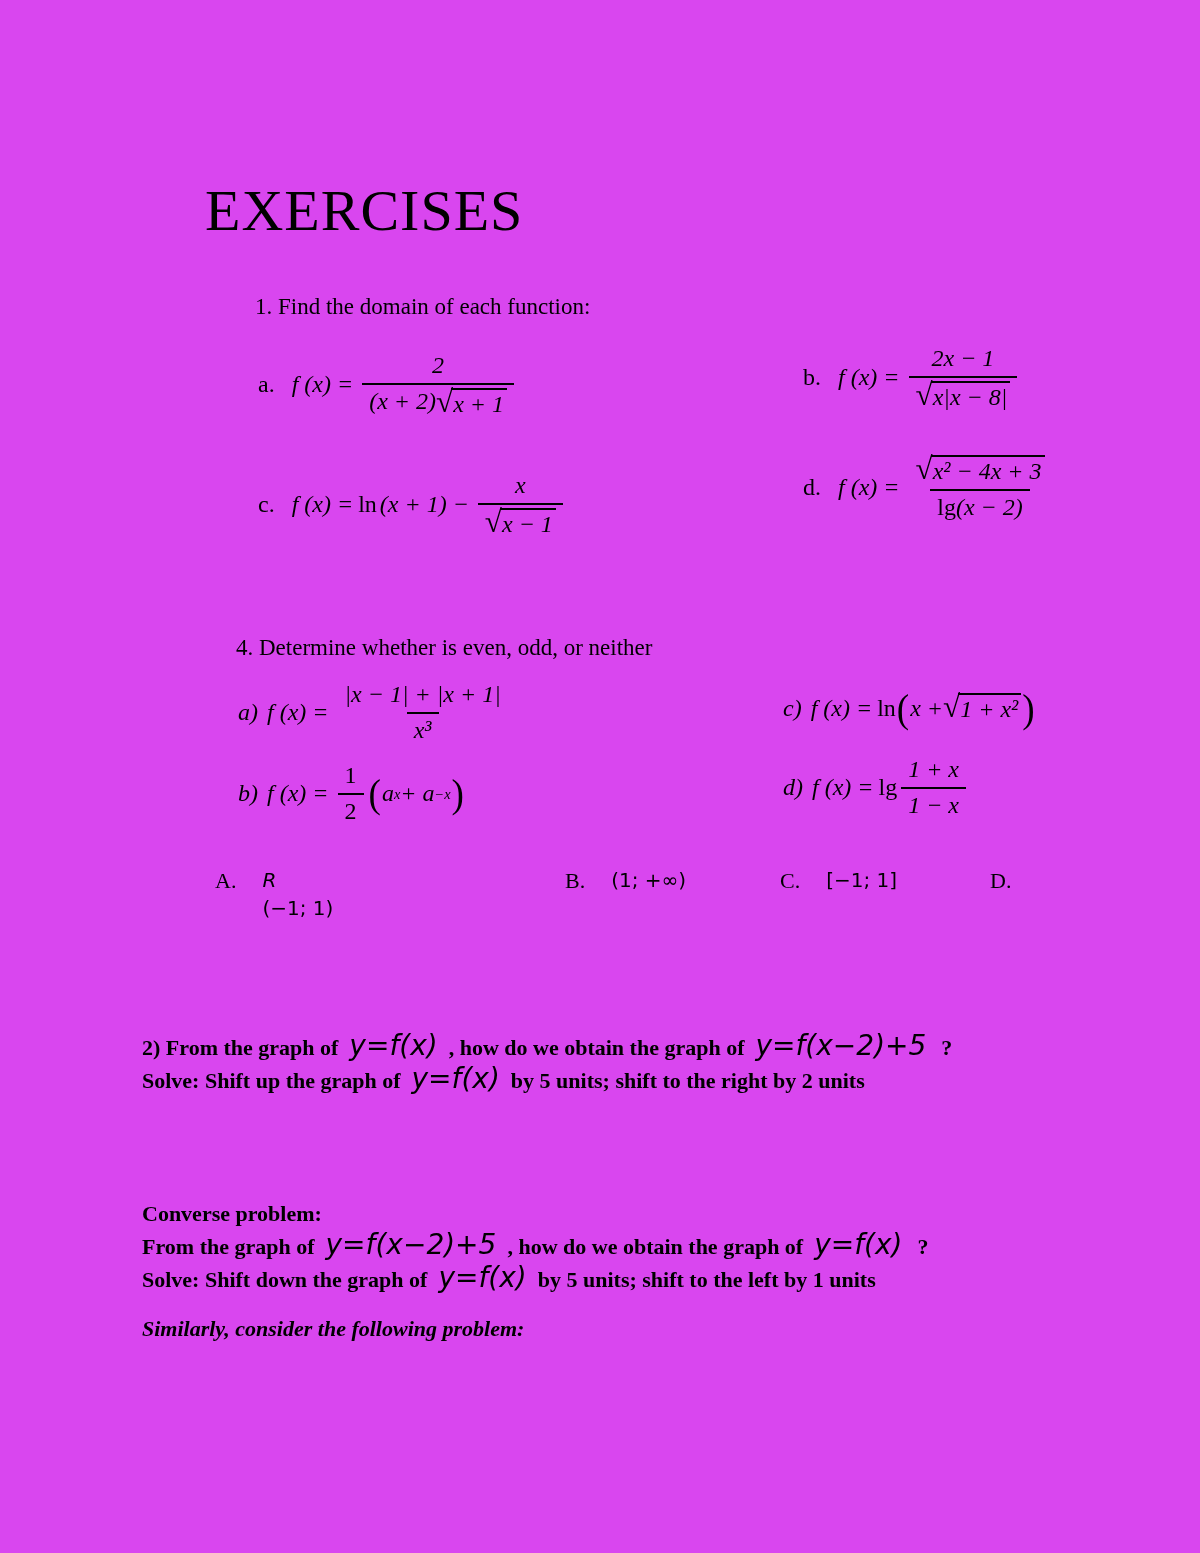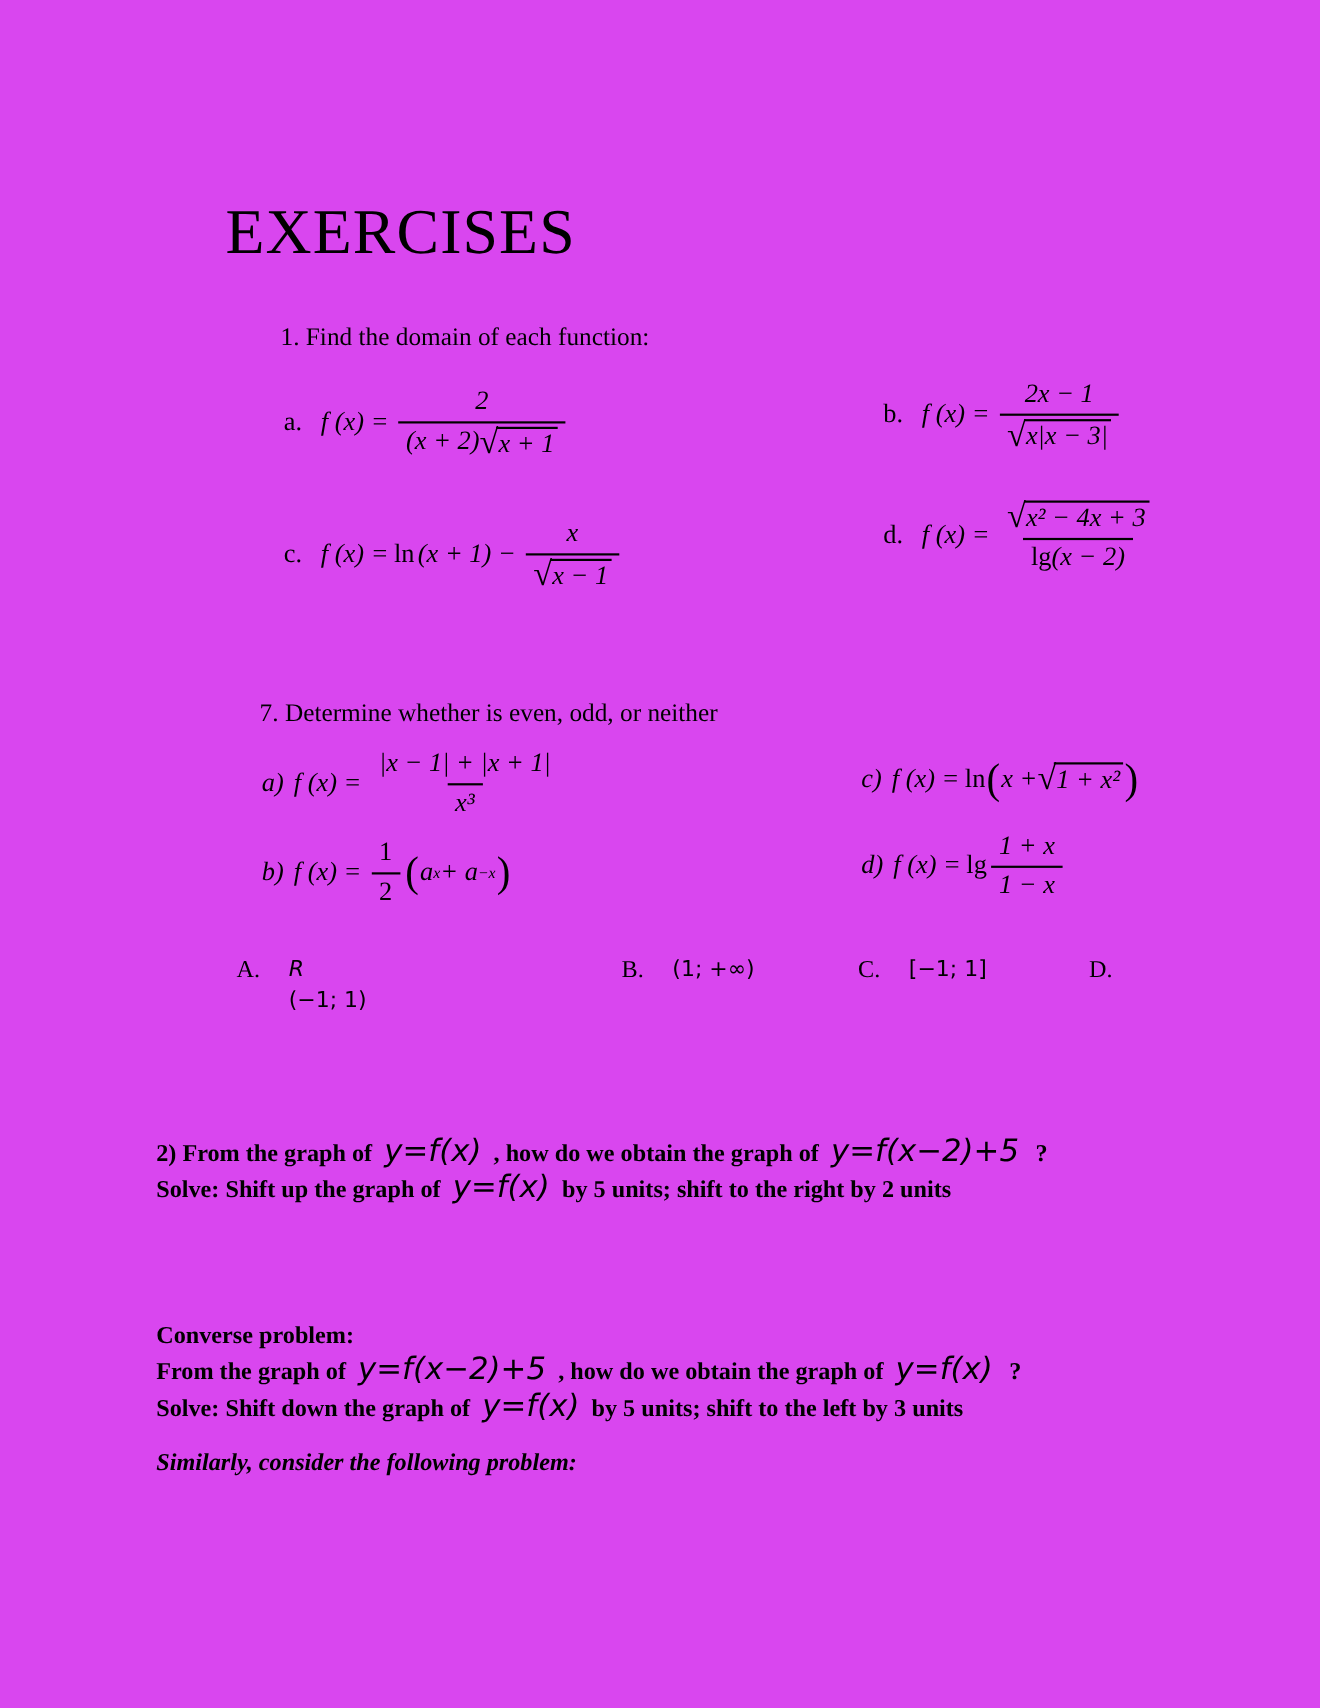--- a/index.html
+++ b/index.html
@@ -72,21 +72,21 @@
   </div>
 
   <div class="formula" style="left:803px; top:345px;">
     <span class="lbl-up">b.</span>
     <span class="it gap">f (x) =</span>
     <span class="frac">
       <span class="num it">2x − 1</span>
       <span class="den">
         <span class="sqrt">
             <span class="rad">√</span>
-            <span class="bod it">x|x − 3|</span>
+            <span class="bod it">x|x − 8|</span>
           </span>
       </span>
     </span>
   </div>
 
   <div class="formula" style="left:258px; top:472px;">
     <span class="lbl-up">c.</span>
     <span class="it gap">f (x) =</span>
     <span class="up">ln</span>
     <span class="it gap">(x + 1) −</span>
@@ -111,21 +111,21 @@
             <span class="bod it">x² − 4x + 3</span>
           </span>
       </span>
       <span class="den">
         <span class="up">lg</span>
           <span class="it">(x − 2)</span>
       </span>
     </span>
   </div>
 
-  <div class="sec-heading" style="left:236px; top:634px;">7. Determine whether is even, odd, or neither</div>
+  <div class="sec-heading" style="left:236px; top:634px;">4. Determine whether is even, odd, or neither</div>
 
   <div class="formula" style="left:238px; top:681px;">
     <span class="lbl-it">a)</span>
     <span class="it gap">f (x) =</span>
     <span class="frac">
       <span class="num it">|x − 1| + |x + 1|</span>
       <span class="den it">x³</span>
     </span>
   </div>
 
@@ -187,18 +187,18 @@
   </div>
 
   <div class="para" style="left:142px; top:1030px;">
     <div><span>2) From the graph of</span><span class="m">y=f(x)</span><span>, how do we obtain the graph of</span><span class="m">y=f(x−2)+5</span><span class="endq">?</span></div>
     <div><span>Solve: Shift up the graph of</span><span class="m">y=f(x)</span><span>by 5 units; shift to the right by 2 units</span></div>
   </div>
 
   <div class="para" style="left:142px; top:1186px;margin-top:12px;">
     <div>Converse problem:</div>
     <div><span>From the graph of</span><span class="m">y=f(x−2)+5</span><span>, how do we obtain the graph of</span><span class="m">y=f(x)</span><span class="endq">?</span></div>
-    <div><span>Solve: Shift down the graph of</span><span class="m">y=f(x)</span><span>by 5 units; shift to the left by 3 units</span></div>
+    <div><span>Solve: Shift down the graph of</span><span class="m">y=f(x)</span><span>by 5 units; shift to the left by 1 units</span></div>
   </div>
 
   <div class="para" style="left:142px; top:1313px;font-style:italic;">Similarly, consider the following problem:</div>
 
 </div>
 
 </body></html>

